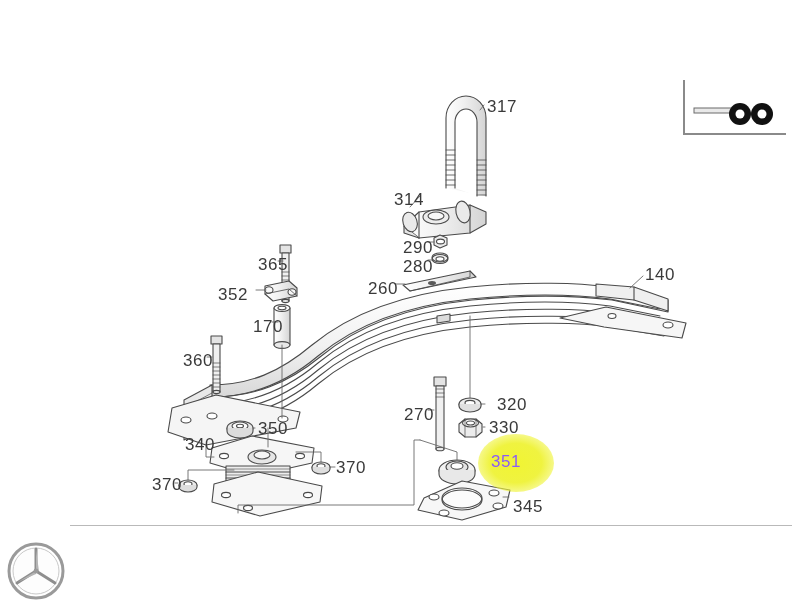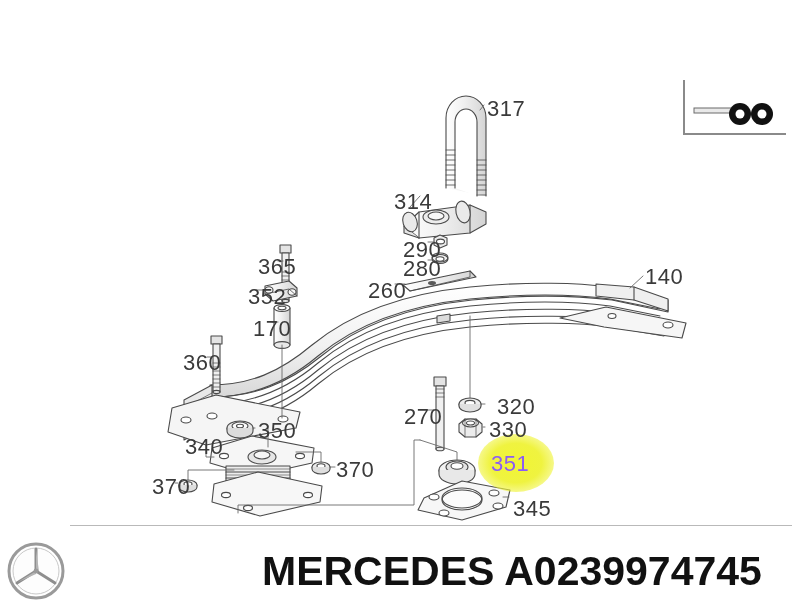--- a/index.html
+++ b/index.html
@@ -14,21 +14,21 @@
   #stage{position:relative;width:800px;height:600px;}
 
   
   #diagram{position:absolute;left:0;top:0;width:800px;height:525px;}
   #diagram svg{display:block;}
 
   
   .lbl{
     position:absolute;
     font-family:"Liberation Sans", sans-serif;
-    font-size:22px;
+    font-size:17px;
     color:#3a3a3a;
     letter-spacing:0.5px;
     white-space:nowrap;
     line-height:1;
   }
   .lbl.hl{color:#8b5cf6;}
 
   
   .highlight{
     position:absolute;
@@ -360,21 +360,21 @@
 
     <div class="highlight" style="left:478px;top:434px;"></div>
 
     <div class="lbl" style="left:487px;top:98px;">317</div>
     <div class="lbl" style="left:394px;top:191px;">314</div>
     <div class="lbl" style="left:403px;top:239px;">290</div>
     <div class="lbl" style="left:403px;top:258px;">280</div>
     <div class="lbl" style="left:368px;top:280px;">260</div>
     <div class="lbl" style="left:645px;top:266px;">140</div>
     <div class="lbl" style="left:258px;top:256px;">365</div>
-    <div class="lbl" style="left:248px;top:286px;">352</div>
+    <div class="lbl" style="left:218px;top:286px;">352</div>
     <div class="lbl" style="left:253px;top:318px;">170</div>
     <div class="lbl" style="left:183px;top:352px;">360</div>
     <div class="lbl" style="left:404px;top:406px;">270</div>
     <div class="lbl" style="left:489px;top:396px;margin-left:8px;">320</div>
     <div class="lbl" style="left:489px;top:419px;">330</div>
     <div class="lbl" style="left:258px;top:420px;">350</div>
     <div class="lbl" style="left:185px;top:436px;">340</div>
     <div class="lbl" style="left:152px;top:476px;">370</div>
     <div class="lbl" style="left:336px;top:459px;">370</div>
     <div class="lbl hl" style="left:491px;top:453px;">351</div>
@@ -392,16 +392,15 @@
         <line x1="30" y1="30" x2="11" y2="42"></line>
         <line x1="30" y1="30" x2="49" y2="42"></line>
       </g>
       <g fill="#b4b4b4">
         <path d="M30,9 L33,30 L30,30 Z"></path>
         <path d="M12,41 L30,30 L30,33 Z"></path>
       </g>
       <circle cx="30" cy="30" r="2.4" fill="#9a9a9a"></circle>
     </svg>
 
-    <div id="footer-text">MERCEDES A0239974745</div>
   </div>
 
 </div>
 
 </body></html>

